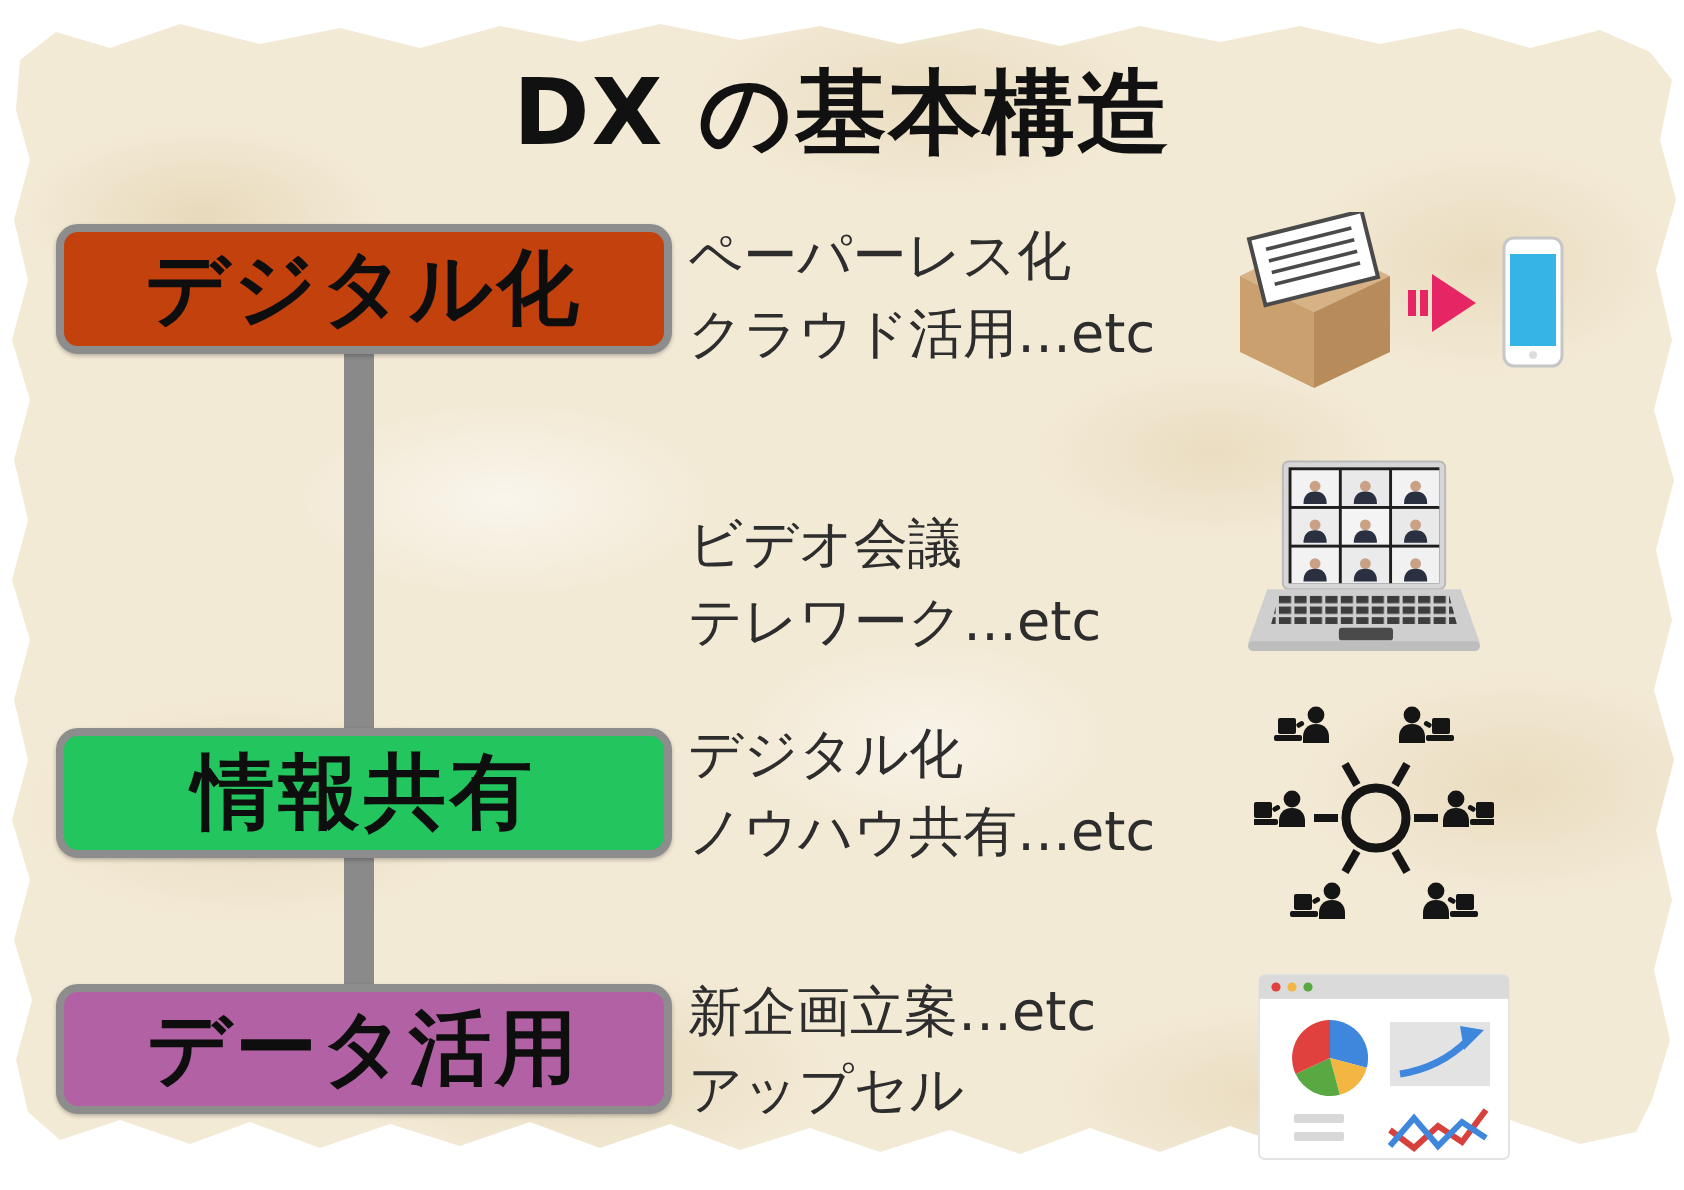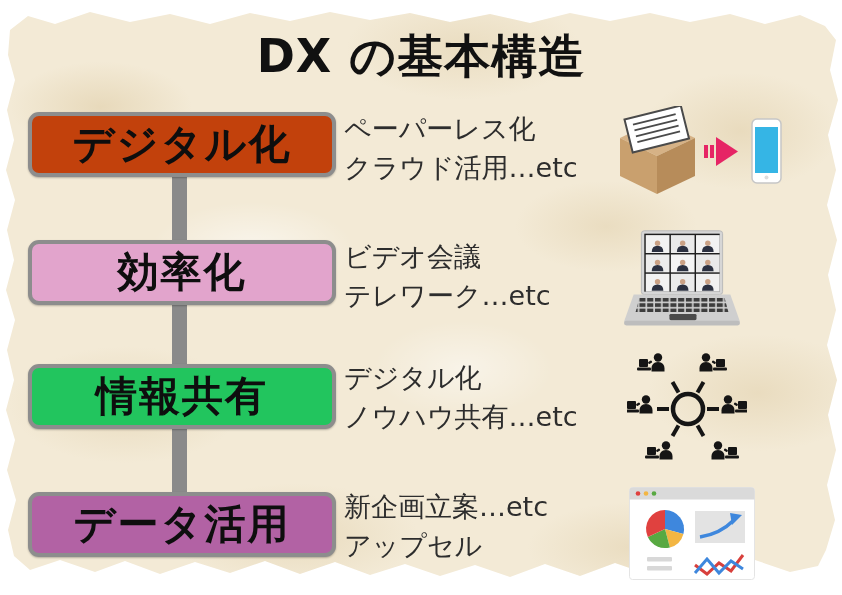--- a/index.html
+++ b/index.html
@@ -39,21 +39,21 @@
     display:flex;align-items:center;justify-content:center;
     font-size:41px;font-weight:bold;color:#0e0e0e;letter-spacing:2px;
     box-shadow:0 1px 2px rgba(0,0,0,.25);
   }
   .box1{top:112px}.box2{top:240px}.box3{top:364px}.box4{top:492px}
 
   .desc{
     position:absolute;left:344px;width:285px;
     font-size:27px;line-height:39px;color:#2d2d2d;
   }
-  .desc1{top:109px}.desc2{top:237px}.desc3{top:358px}.desc4{top:487px}
+  .desc1{top:109px}.desc2{top:253px}.desc3{top:358px}.desc4{top:487px}
 
   .icon{position:absolute;}
   .icon1{left:615px;top:106px;width:170px;height:90px;}
   .icon2{left:624px;top:227px;width:116px;height:110px;}
   .icon3{left:627px;top:352px;width:120px;height:112px;}
   .icon4{left:629px;top:487px;width:126px;height:96px;}
 </style>
 </head>
 <body>
 
@@ -90,23 +90,20 @@
       <rect x="95" y="39" width="4" height="13"></rect>
       <polygon points="101,31 101,60 123,45.5"></polygon>
     </g>
     <g>
       <rect x="137" y="13" width="29" height="64" rx="5" fill="#ffffff" stroke="#c6c6c6" stroke-width="1.5"></rect>
       <rect x="140" y="21" width="23" height="46" fill="#35b5e5"></rect>
       <circle cx="151.5" cy="71.5" r="2" fill="#dddddd"></circle>
     </g>
   </svg>
 
-  <div class="label-box box2" style="background-color: rgb(226, 164, 204);">
-    <span>効率化</span>
-  </div>
   <div class="desc desc2">
     <div>ビデオ会議</div>
     <div>テレワーク…etc</div>
   </div>
   <svg class="icon icon2" viewBox="0 0 120 110">
     <defs>
       <pattern id="keys" width="8" height="5.5" patternUnits="userSpaceOnUse">
         <rect width="6.3" height="3.8" fill="#3d3d3d"></rect>
       </pattern>
       <g id="person">

